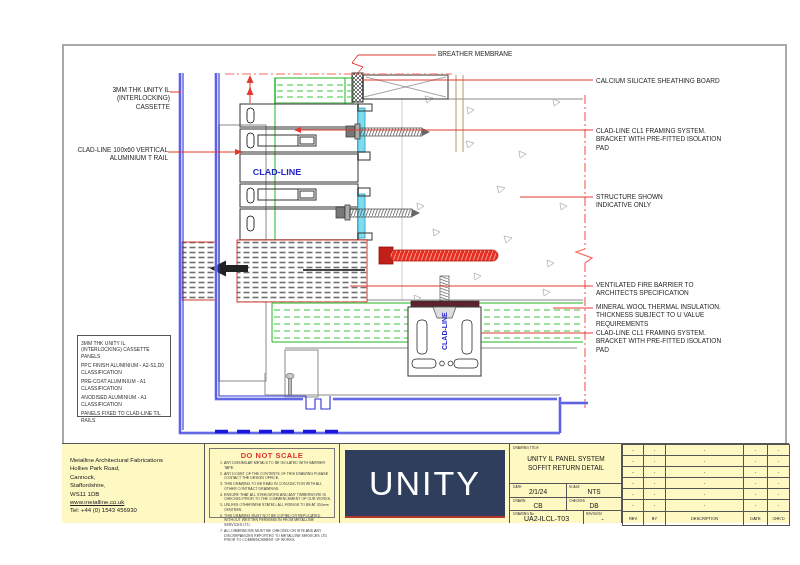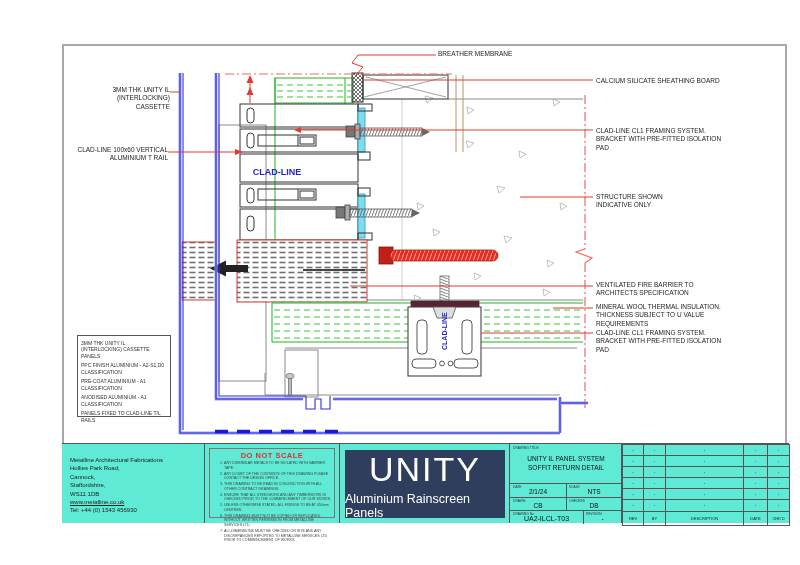--- a/index.html
+++ b/index.html
@@ -21,21 +21,21 @@
   .blu-h{stroke:#99a0f0;fill:none;stroke-width:3;}
   .blu-c{stroke:#3030d8;fill:none;stroke-width:1.1;}
   .cad-label{position:absolute;font-size:6.5px;line-height:1.28;white-space:pre-line;color:#1c1c1c;}
   .r{text-align:right;}
   
   #notesBox{position:absolute;left:77px;top:335px;width:94px;height:82px;border:1px solid #555;
             box-sizing:border-box;padding:4px 3px;background:#fff;}
   #notesBox .note{font-size:5px;line-height:1.25;margin:0 0 3.5px 0;color:#333;}
   
   .panel{position:absolute;top:443px;height:80px;border-top:1.5px solid #555;
-         border-right:1px solid #555;box-sizing:border-box;background:#5eead4;}
+         border-right:1px solid #555;box-sizing:border-box;background:#fef9c3;}
   #companyPanel{left:62px;width:143px;padding:12px 0 0 8px;font-size:6px;line-height:1.4;}
   #companyPanel .web{text-decoration:underline;}
   #dnsPanel{left:205px;width:135px;}
   #dnsInner{position:absolute;left:4px;top:4px;right:4px;bottom:5px;border:1px solid #777;padding:1px 3px 0 12px;}
   #dnsTitle{font-size:7.5px;font-weight:bold;color:#e03030;text-align:center;letter-spacing:.5px;margin:1px 0 1px -9px;}
   #dnsPanel ol{margin:0;padding:0 0 0 2px;list-style-position:outside;}
   #dnsPanel li{font-size:3.6px;line-height:1.3;color:#444;margin-bottom:1.2px;}
   #logoPanel{left:340px;width:170px;}
   #logoBox{position:absolute;left:5px;top:6px;width:160px;height:68px;display:flex;flex-direction:column;align-items:center;}
   #logoName{flex:1;display:flex;align-items:center;font-size:34px;font-weight:400;letter-spacing:2px;color:#fff;}
@@ -300,21 +300,20 @@
         <li>THIS DRAWING MUST NOT BE COPIED OR REPLICATED WITHOUT WRITTEN PERMISSION FROM METALLINE SERVICES LTD.</li>
         <li>ALL DIMENSIONS MUST BE CHECKED ON SITE AND ANY DISCREPANCIES REPORTED TO METALLINE SERVICES LTD PRIOR TO COMMENCEMENT OF WORKS.</li>
       </ol>
     </div>
   </div>
 
   <div id="logoPanel" class="panel">
     <div id="logoBox" style="background:#2f3e5c;">
       <div id="logoName">UNITY</div>
       <div id="logoRule" style="background:#b5342c;"></div>
-      <div id="logoTag">Aluminium Rainscreen Panels</div>
     </div>
   </div>
 
   <div id="titlePanel" class="panel">
     <div class="tb-lab" style="left:3px;top:2px;">DRAWING TITLE</div>
     <div class="tb-val" style="left:0;top:11px;width:112px;">UNITY IL PANEL SYSTEM</div>
     <div class="tb-val" style="left:0;top:20px;width:112px;">SOFFIT RETURN DETAIL</div>
     <div class="tb-line" style="left:0;top:39px;width:112px;height:1px;"></div>
     <div class="tb-lab" style="left:3px;top:41px;">DATE</div>
     <div class="tb-val" style="left:0;top:44px;width:56px;">2/1/24</div>

